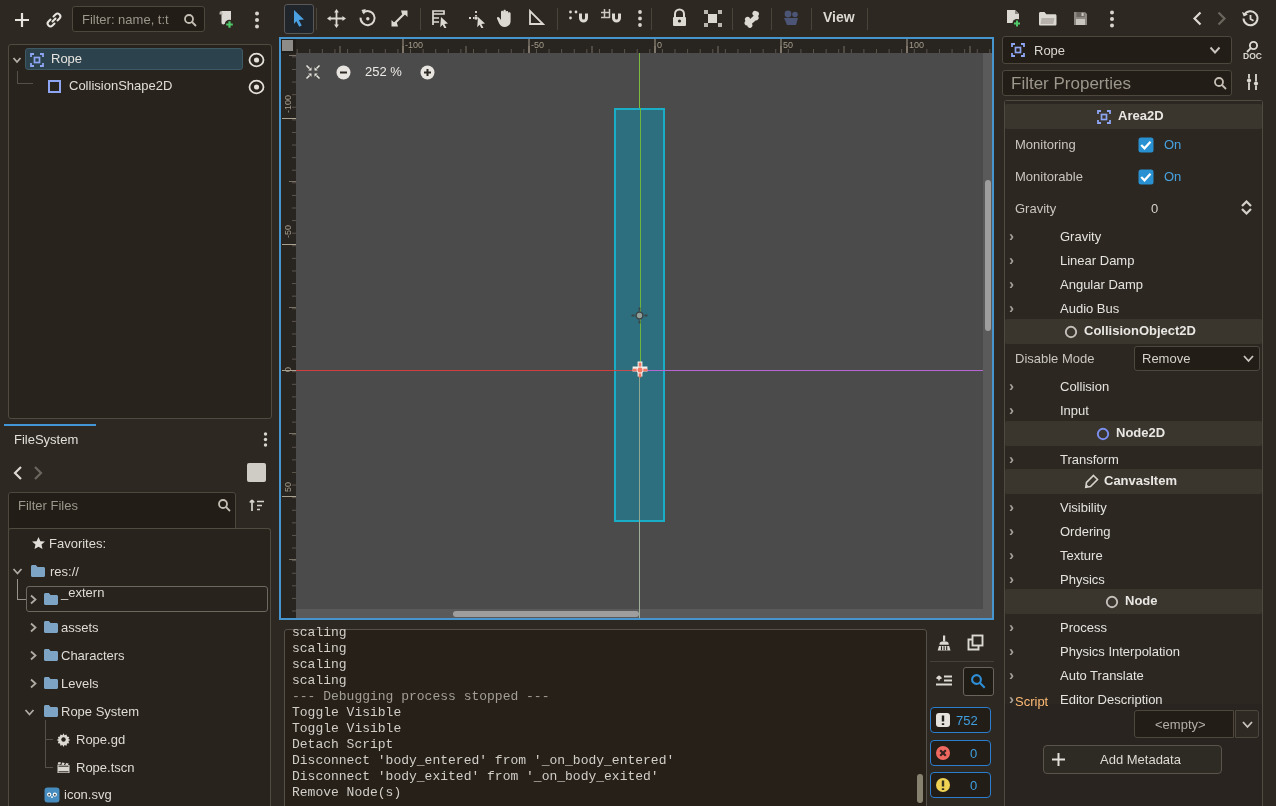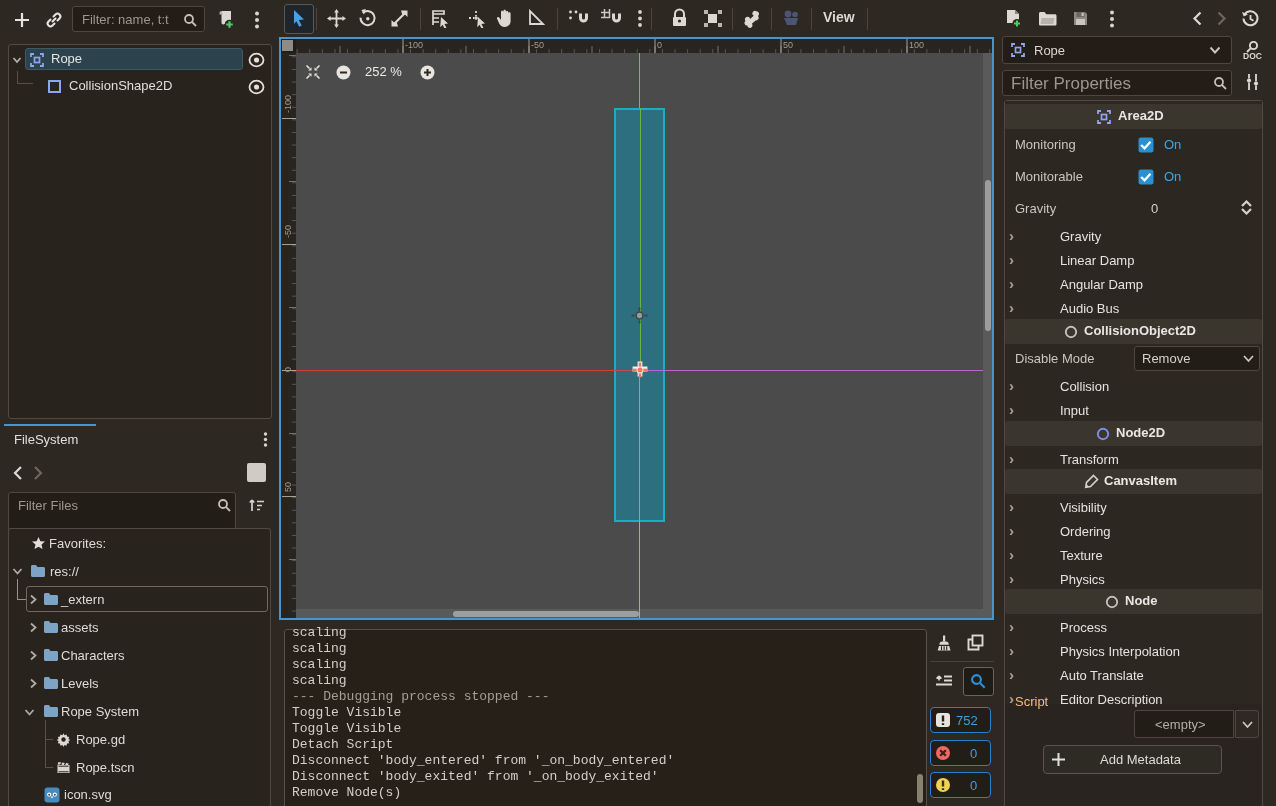--- a/index.html
+++ b/index.html
@@ -124,21 +124,21 @@
     <div class="abs" style="left:42px;top:36px;">res://</div>
   <div class="abs" style="left:9px;top:51px;width:1px;height:20px;background:#97928a;"></div>
   <div class="abs" style="left:9px;top:71px;width:9px;height:1px;background:#97928a;"></div>
   <div class="abs" style="left:18px;top:58px;width:242px;height:26px;border:1px solid #6e685e;border-radius:3px;box-sizing:border-box;"></div>
 <svg class="ico" style="left:20px;top:66px;" width="11" height="11" viewBox="0 0 11 11">
       <path d="M3 1.5l4.5 4L3 9.5" stroke="#b0aba3" stroke-width="1.8" fill="none"></path>
     </svg>
     <svg class="ico" style="left:35px;top:64px;" width="16" height="14" viewBox="0 0 16 14">
       <path d="M1 2.5c0-.8.6-1.5 1.5-1.5h3.4l1.6 2h6c.8 0 1.5.7 1.5 1.5v7c0 .8-.7 1.5-1.5 1.5h-11C1.6 13 1 12.3 1 11.5z" fill="#7da3c5"></path>
     </svg>
-    <div class="abs" style="left:53px;top:64px;text-align:right;">_extern</div>
+    <div class="abs" style="left:53px;top:57px;text-align:right;">_extern</div>
 <svg class="ico" style="left:20px;top:94px;" width="11" height="11" viewBox="0 0 11 11">
       <path d="M3 1.5l4.5 4L3 9.5" stroke="#b0aba3" stroke-width="1.8" fill="none"></path>
     </svg>
     <svg class="ico" style="left:35px;top:92px;" width="16" height="14" viewBox="0 0 16 14">
       <path d="M1 2.5c0-.8.6-1.5 1.5-1.5h3.4l1.6 2h6c.8 0 1.5.7 1.5 1.5v7c0 .8-.7 1.5-1.5 1.5h-11C1.6 13 1 12.3 1 11.5z" fill="#7da3c5"></path>
     </svg>
     <div class="abs" style="left:53px;top:92px;">assets</div>
 <svg class="ico" style="left:20px;top:122px;" width="11" height="11" viewBox="0 0 11 11">
       <path d="M3 1.5l4.5 4L3 9.5" stroke="#b0aba3" stroke-width="1.8" fill="none"></path>
     </svg>

